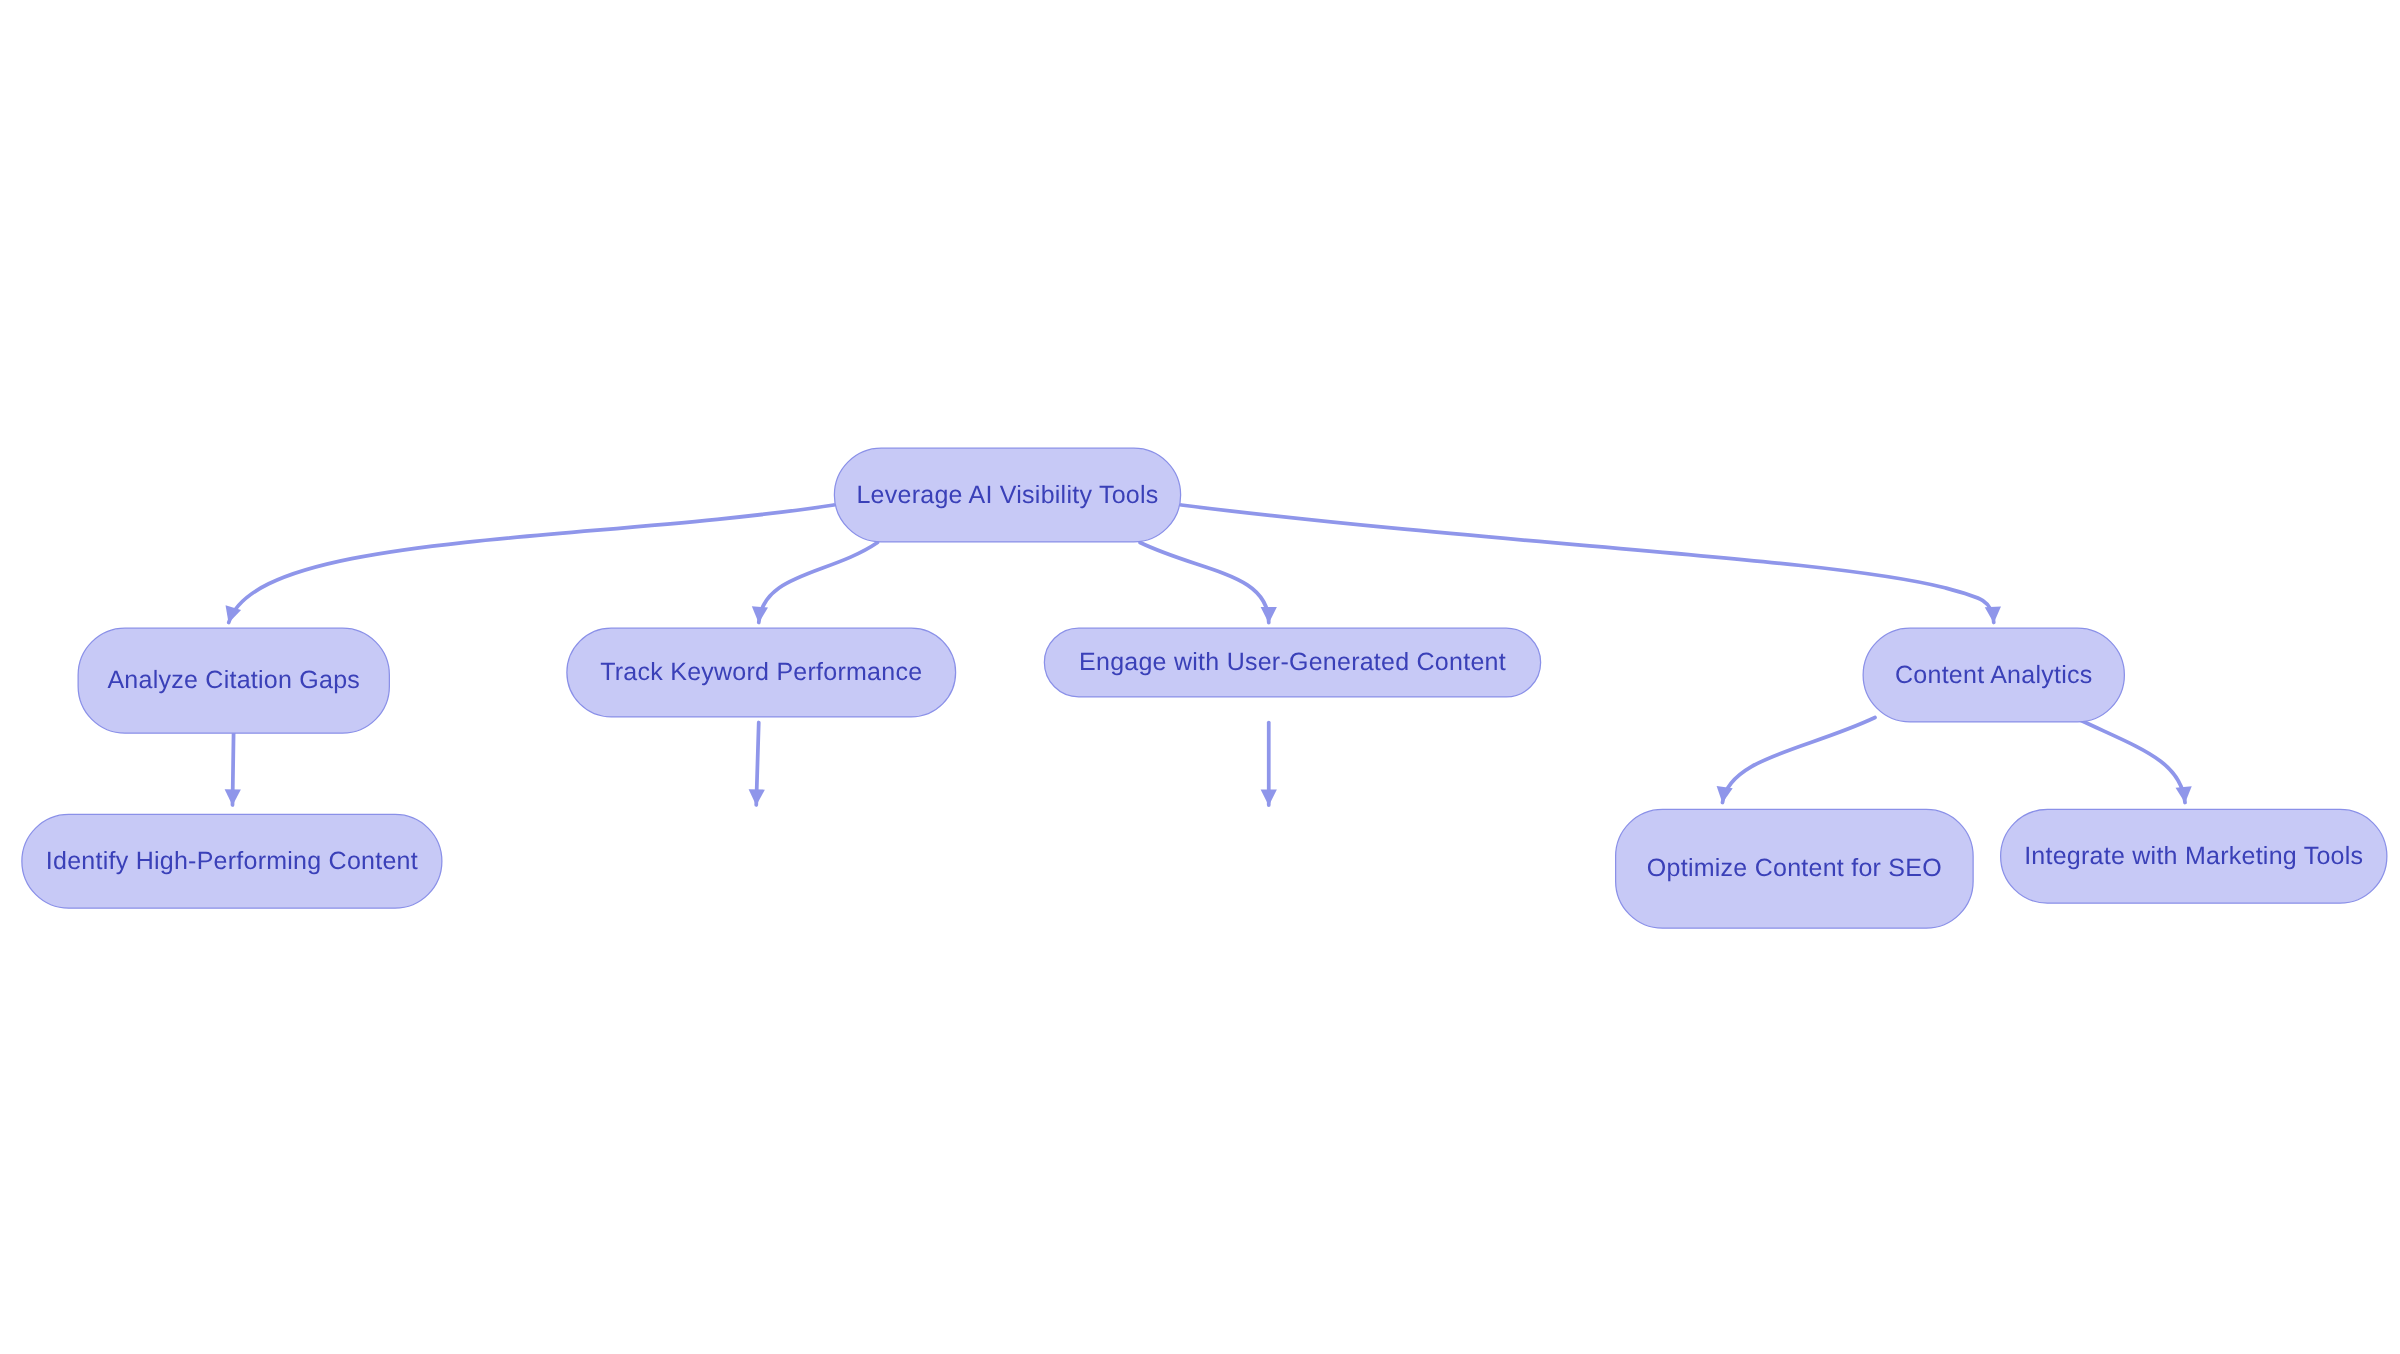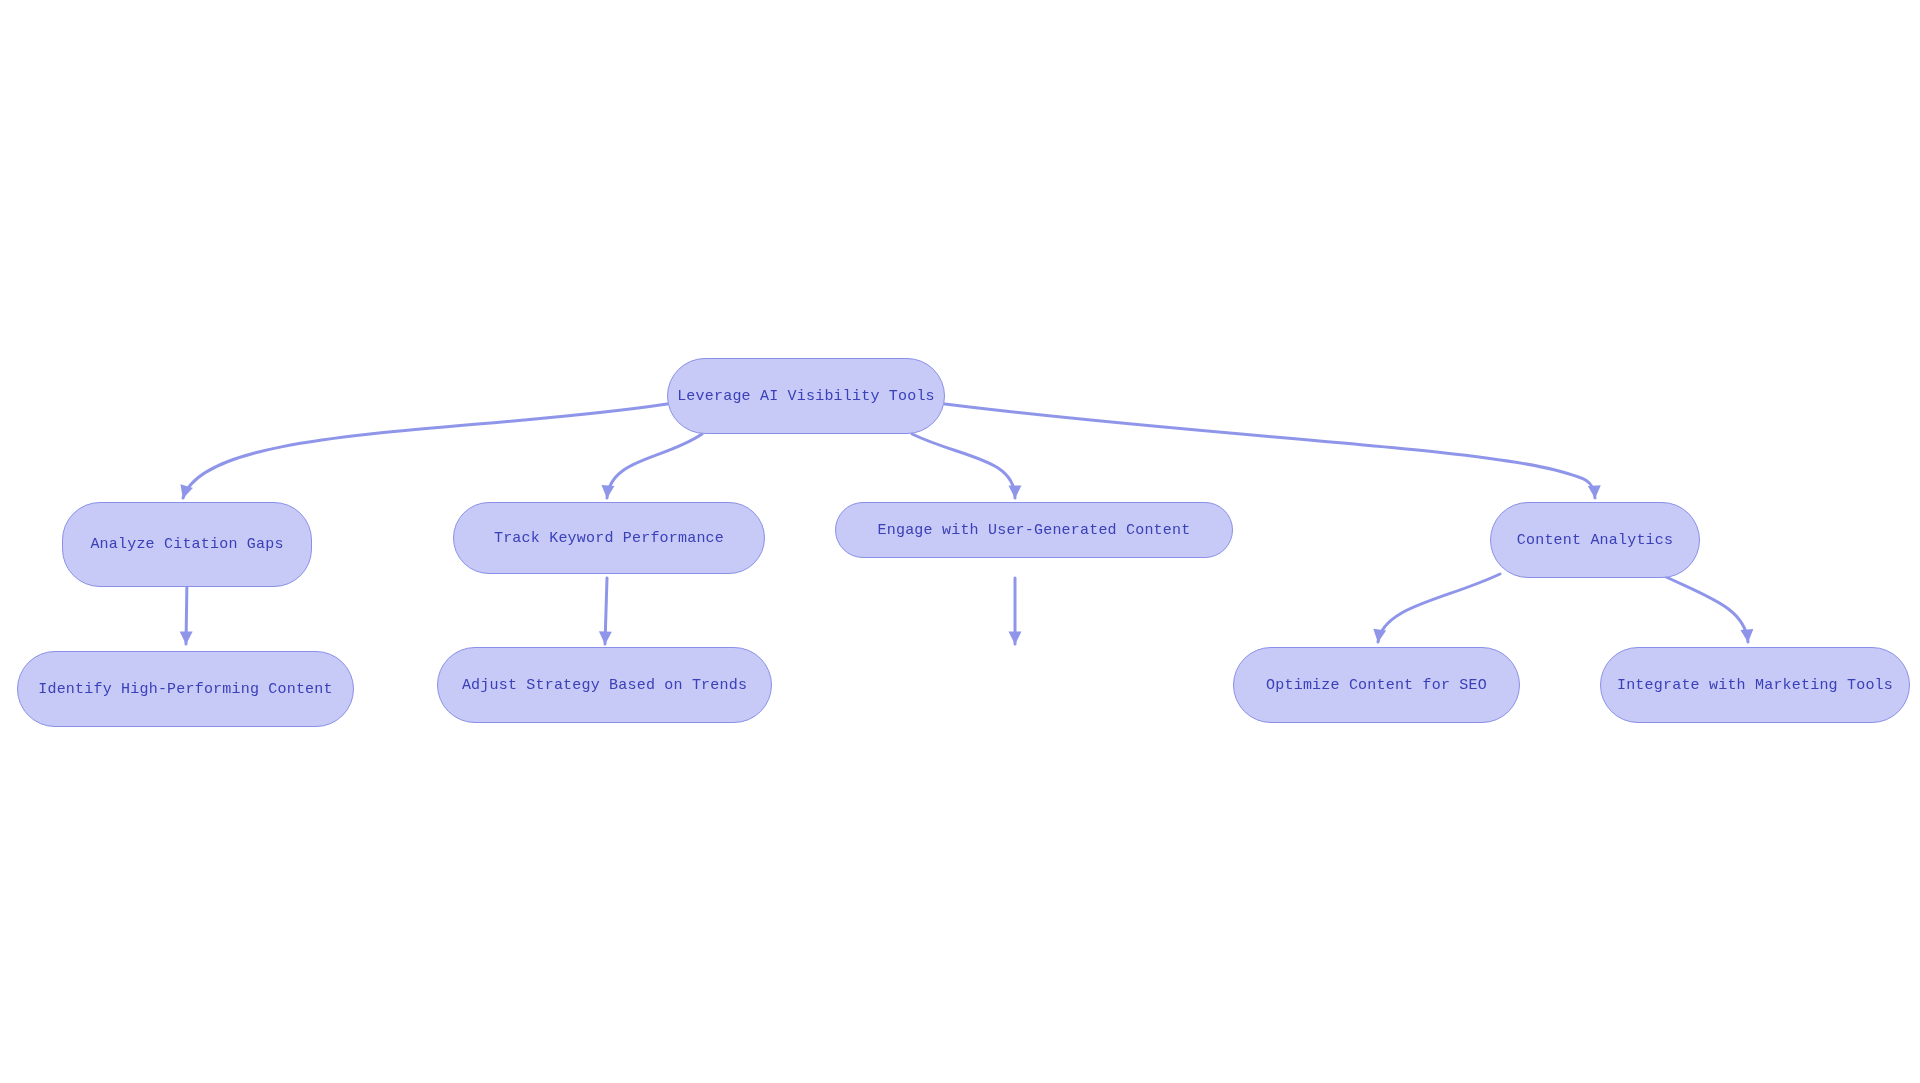--- a/index.html
+++ b/index.html
@@ -32,24 +32,23 @@
     position:absolute;
     background:var(--node-fill);
     border:1.5px solid var(--node-border);
     border-radius:38px;
     display:flex;
     align-items:center;
     justify-content:center;
   }
   .node span{
     color:var(--node-text);
-    font-size:15px;
+    font-size:20px;
     letter-spacing:0.2px;
     white-space:nowrap;
-    font-family:Liberation Mono, monospace;
   }
 </style>
 </head>
 <body>
 
 <div class="canvas">
 
   <svg class="edge-layer" width="1920" height="1083" viewBox="0 0 1920 1083" xmlns="http://www.w3.org/2000/svg">
     <defs>
       <marker id="arrowhead" viewBox="0 0 16 16" refX="14" refY="8" markerWidth="16" markerHeight="16" orient="auto" markerUnits="userSpaceOnUse">
@@ -84,26 +83,23 @@
   </div>
 
   <div class="node" style="left:1490px;top:502px;width:210px;height:76px;">
     <span>Content Analytics</span>
   </div>
 
   <div class="node" style="left:17px;top:651px;width:337px;height:76px;">
     <span>Identify High-Performing Content</span>
   </div>
 
-  <div class="node" style="left:437px;top:647px;width:335px;height:76px;">
-    <span>Adjust Strategy Based on Trends</span>
-  </div>
 
 
-  <div class="node" style="left:1233px;top:647px;width:287px;height:76px;">
+  <div class="node" style="left:1292px;top:647px;width:287px;height:96px;">
     <span>Optimize Content for SEO</span>
   </div>
 
   <div class="node" style="left:1600px;top:647px;width:310px;height:76px;">
     <span>Integrate with Marketing Tools</span>
   </div>
 
 </div>
 
 </body></html>

